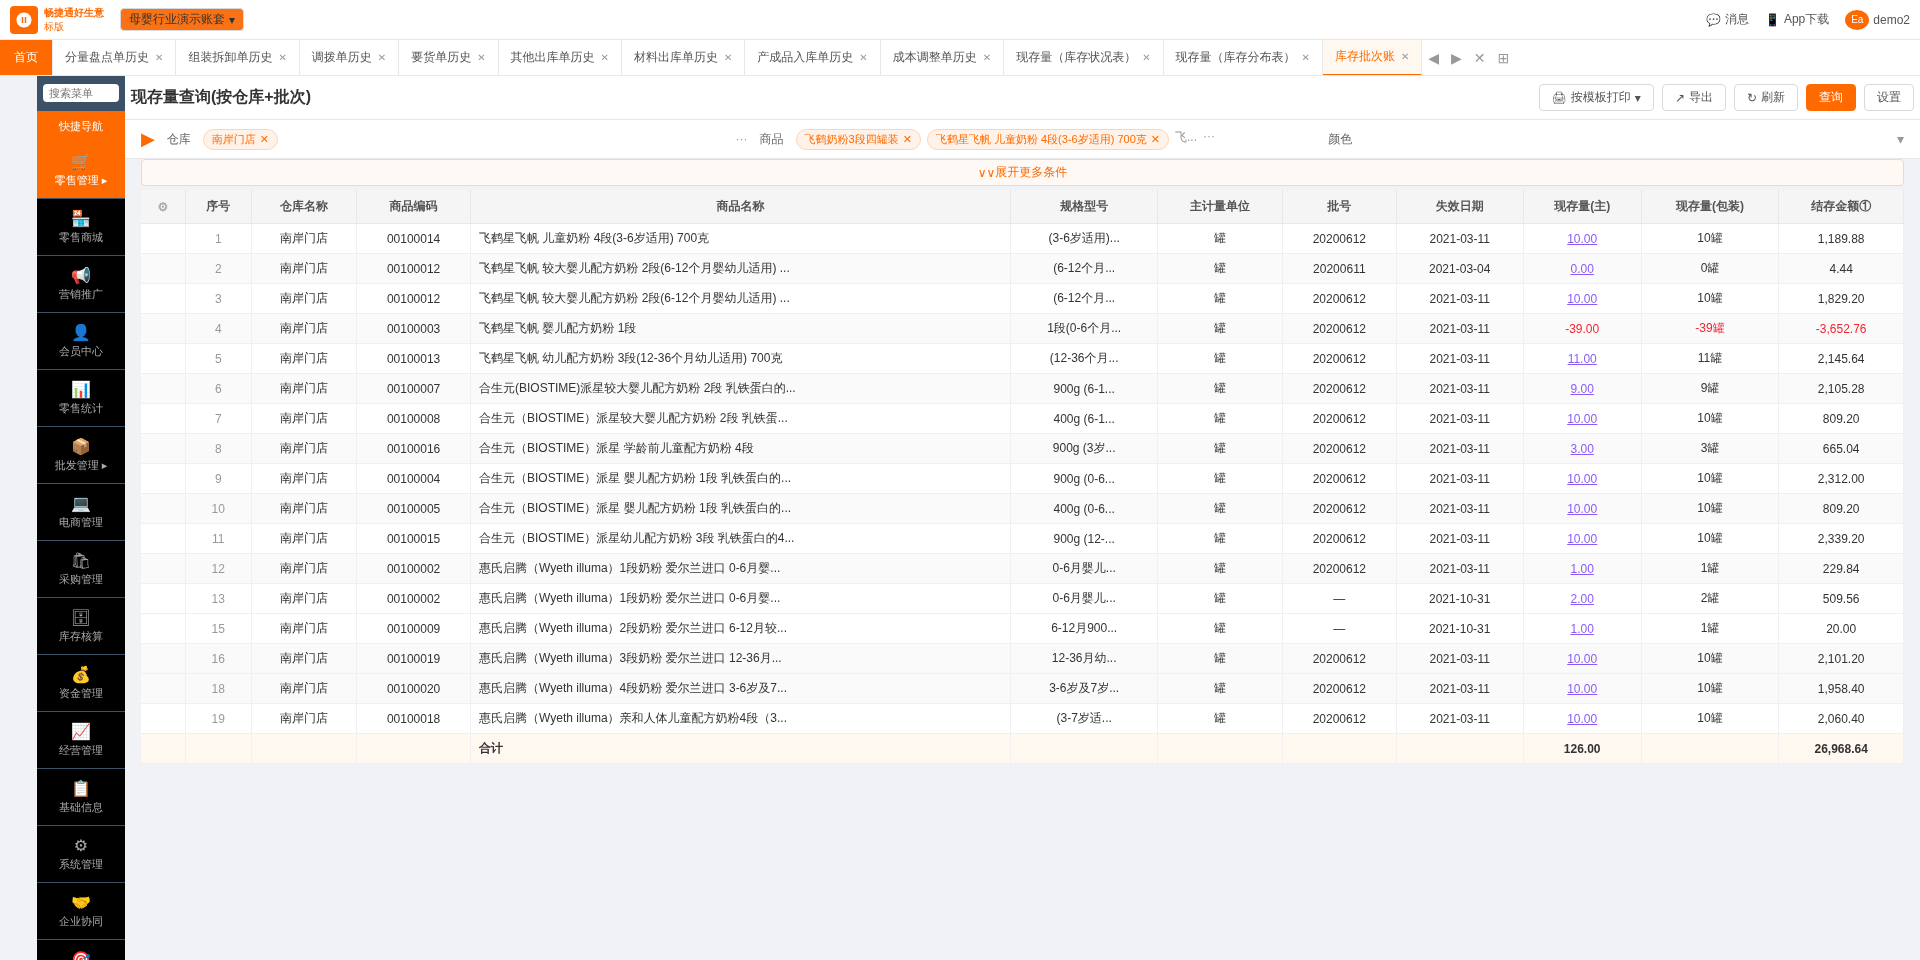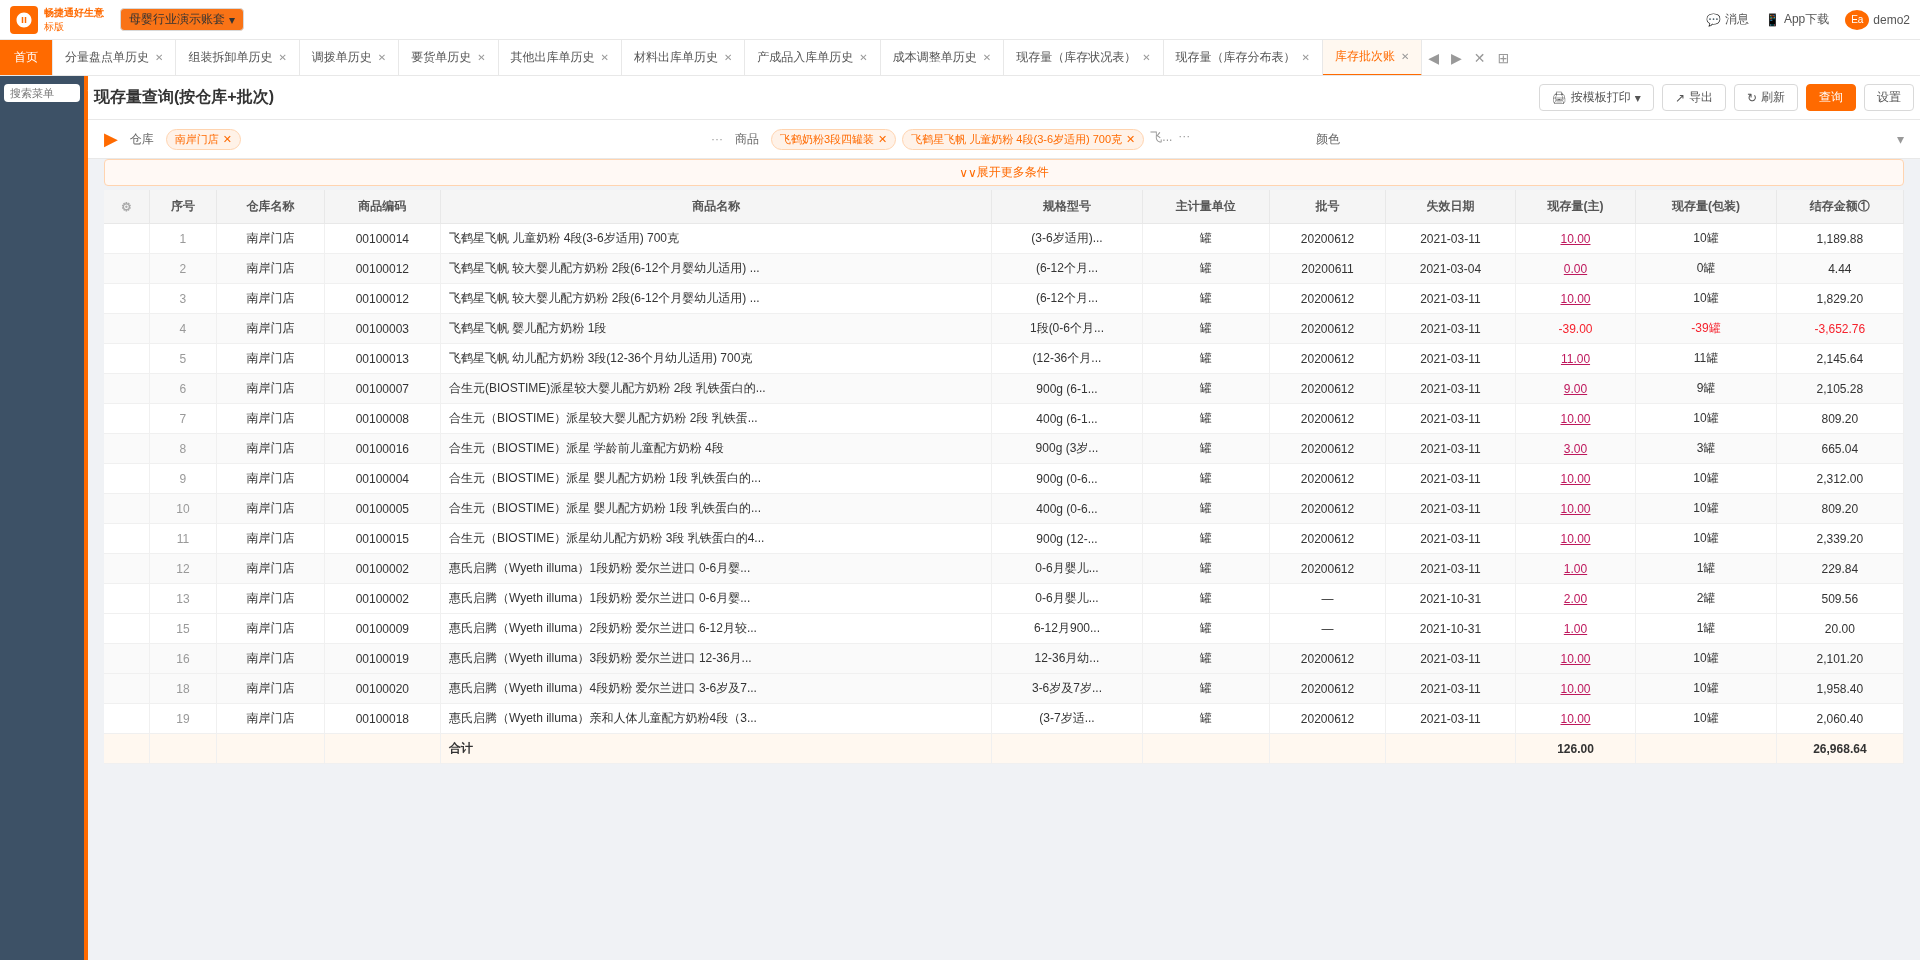--- a/index.html
+++ b/index.html
@@ -23,21 +23,21 @@
     .nav-tab { padding: 0 12px; height: 36px; display: flex; align-items: center; gap: 4px; font-size: 12px; cursor: pointer; white-space: nowrap; border-right: 1px solid #e8e8e8; color: #555; }
     .nav-tab.active { color: #ff6a00; border-bottom: 2px solid #ff6a00; background: #fff8f0; }
     .nav-tab .close-btn { color: #999; font-size: 10px; cursor: pointer; margin-left: 2px; }
     .nav-tab-home { background: #ff6a00; color: white; padding: 0 14px; height: 36px; display: flex; align-items: center; font-size: 12px; }
     .nav-arrow { padding: 0 6px; cursor: pointer; color: #999; font-size: 14px; }
 
     
     .main-layout { display: flex; height: calc(960px - 40px - 36px); }
 
     
-    .sidebar { width: 88px; background: #0c4a6e; display: flex; flex-direction: row; }
+    .sidebar { width: 88px; background: #000000; display: flex; flex-direction: column; margin-left: 37px; }
     .sidebar-item { padding: 10px 4px; text-align: center; cursor: pointer; color: #aaa; font-size: 11px; border-bottom: 1px solid #3d5166; }
     .sidebar-item.active { background: #ff6a00; color: #fff; }
     .sidebar-item .sidebar-icon { font-size: 16px; margin-bottom: 2px; }
     .sidebar-item.search-item { background: #3d5166; padding: 8px 4px; }
     .sidebar-item.search-item input { width: 76px; border: none; border-radius: 4px; padding: 3px 6px; font-size: 11px; outline: none; }
     .sidebar-quicknav { background: #ff6a00; color: white; padding: 8px 4px; text-align: center; font-size: 11px; cursor: pointer; }
 
     
     .content { flex: 1; overflow: hidden; display: flex; flex-direction: column; background: #f0f2f5; }
 
@@ -60,21 +60,21 @@
 
     
     .table-wrap { flex: 1; overflow: auto; padding: 0 16px 8px; }
     table { width: 100%; border-collapse: collapse; background: #fff; }
     thead tr { background: #f5f5f5; }
     th { padding: 8px 8px; text-align: center; font-size: 12px; font-weight: 600; color: #555; border-bottom: 1px solid #e8e8e8; border-right: 1px solid #e8e8e8; white-space: nowrap; position: sticky; top: 0; background: #f5f5f5; z-index: 1; }
     td { padding: 6px 8px; font-size: 12px; color: #333; border-bottom: 1px solid #f0f0f0; border-right: 1px solid #f0f0f0; text-align: center; white-space: nowrap; }
     td.text-left { text-align: left; }
     tr.alt td { background: #fafafa; }
     .red { color: #f5222d; }
-    .link-num { color: #be185d; text-decoration: underline; cursor: pointer; }
+    .link-num { color: #8b5cf6; text-decoration: underline; cursor: pointer; }
     .footer-row td { background: #fff8f0; font-weight: bold; color: #333; }
     .settings-icon { color: #aaa; cursor: pointer; }
     .col-idx { color: #999; }
   </style>
 </head>
 <body>
 
 <div class="top-bar">
   <div class="logo-area">
     <div class="logo-icon">

